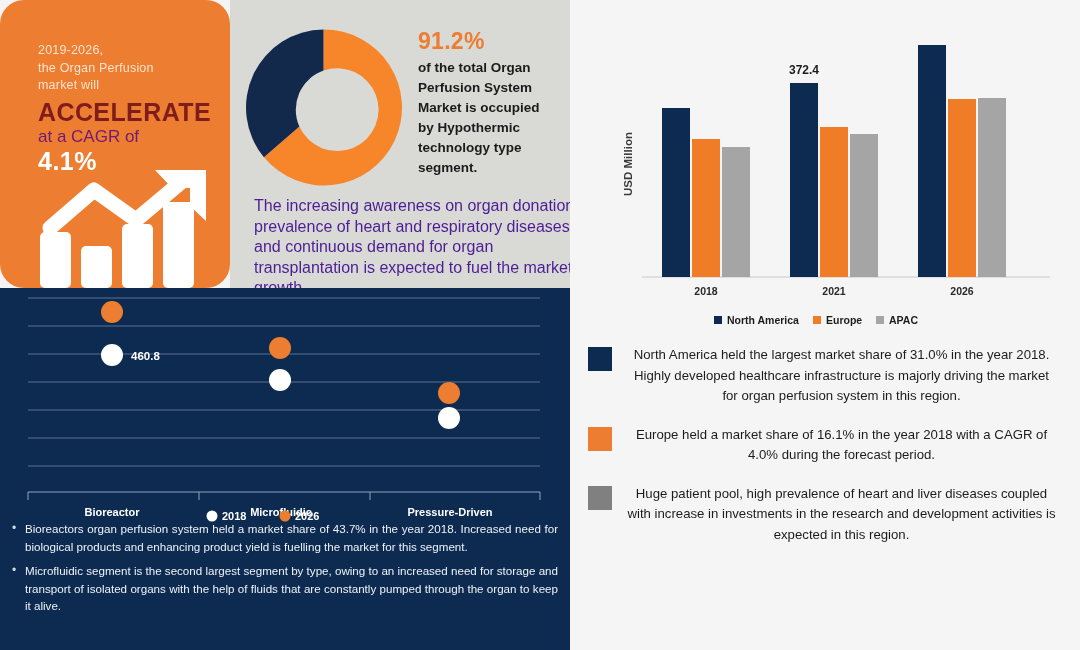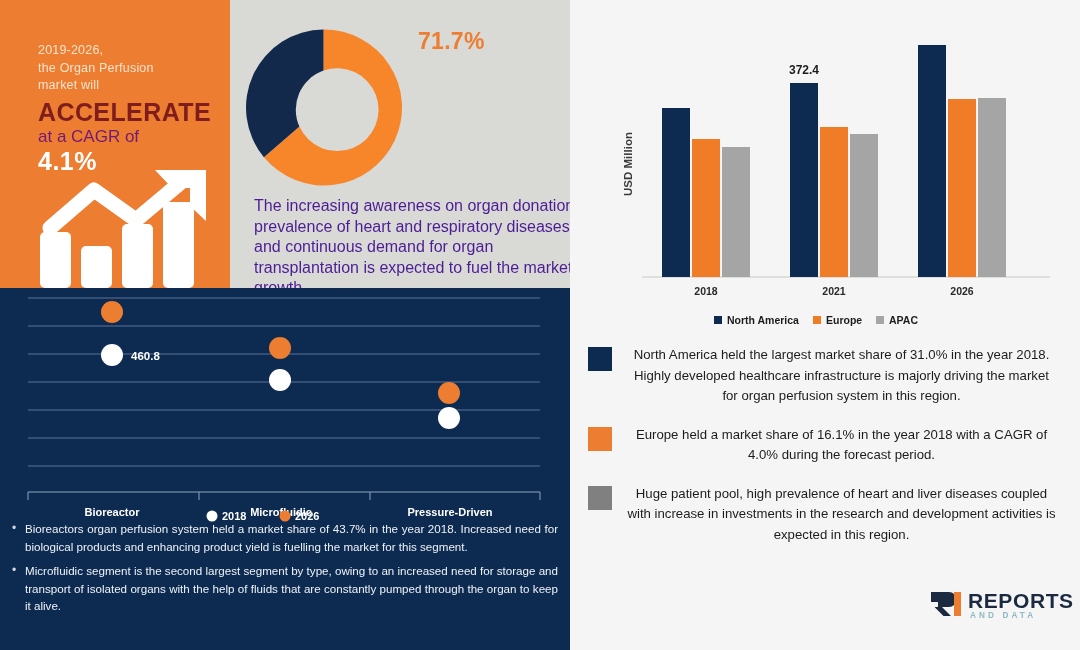--- a/index.html
+++ b/index.html
@@ -12,21 +12,21 @@
     position:relative;
   }
   #root { position:absolute; left:0; top:0; width:1080px; height:650px; }
 
   
   #left-col { position:absolute; left:0; top:0; width:570px; height:650px; }
 
   
   #cagr-panel {
     position:absolute; left:0; top:0; width:230px; height:288px;
-    background:#ED7D31; overflow:hidden;
+    background:#ED7D31; overflow:hidden;border-radius:24px;
   }
   #cagr-text { position:absolute; left:38px; top:42px; width:175px; color:#fdf0e4; }
   .cagr-small { font-size:12.5px; line-height:17.5px; letter-spacing:.2px; color:#fbe3cd; }
   #cagr-accelerate {
     font-size:25px; font-weight:bold; letter-spacing:.4px; color:#7f1d1d;
     line-height:30px; margin-top:2px;
   }
   #cagr-at { font-size:17px; line-height:19px; color:#701a75; }
   #cagr-value { font-size:25px; font-weight:bold; color:#ffffff; line-height:30px; letter-spacing:.5px;}
 
@@ -124,21 +124,22 @@
     <div id="donut-panel">
 
       <svg id="donut-wrap" viewBox="0 0 165 165">
 
         <path d="M82.5 4.5 A78 78 0 1 1 22.9 132.2 L58.4 101.6 A41.4 41.4 0 1 0 82.5 45.6 Z" fill="#F7862B"></path>
 
         <path d="M22.9 132.2 A78 78 0 0 1 82.5 4.5 L82.5 45.6 A41.4 41.4 0 0 0 58.4 101.6 Z" fill="#12294C"></path>
       </svg>
 
       <div id="donut-stat">
-        <div id="stat-pct">71.7%</div>
+        <div id="stat-pct">91.2%</div>
+        <div id="stat-desc">of the total Organ Perfusion System Market is occupied by Hypothermic technology type segment.</div>
       </div>
 
       <div id="donut-para">The increasing awareness on organ donation, prevalence of heart and respiratory diseases and continuous demand for organ transplantation is expected to fuel the market growth.</div>
     </div>
 
     <div id="navy-panel">
 
       <svg id="dotchart" viewBox="0 0 570 230">
 
         <g stroke="#5a7290" stroke-width="1">
@@ -238,22 +239,14 @@
         <div class="swatch" style="background:#ED7D31"></div>
         <div class="region-text">Europe held a market share of 16.1% in the year 2018 with a CAGR of 4.0% during the forecast period.</div>
       </div>
       <div class="region-item">
         <div class="swatch" style="background:#808080"></div>
         <div class="region-text">Huge patient pool, high prevalence of heart and liver diseases coupled with increase in investments in the research and development activities is expected in this region.</div>
       </div>
     </div>
   </div>
 
-  <div id="logo">
-    <svg id="logo-mark" viewBox="0 0 34 26">
-      <path d="M1 1 H19 A7.5 7.5 0 0 1 19 16 H12 L21 25 H13.5 L4.5 16 H8 V11 H1 Z" fill="#1b2a41"></path>
-      <rect x="24" y="1" width="7" height="24" fill="#ED7D31"></rect>
-    </svg>
-    <div id="logo-reports">REPORTS</div>
-    <div id="logo-sub">AND DATA</div>
-  </div>
 
 </div>
 
 </body></html>

